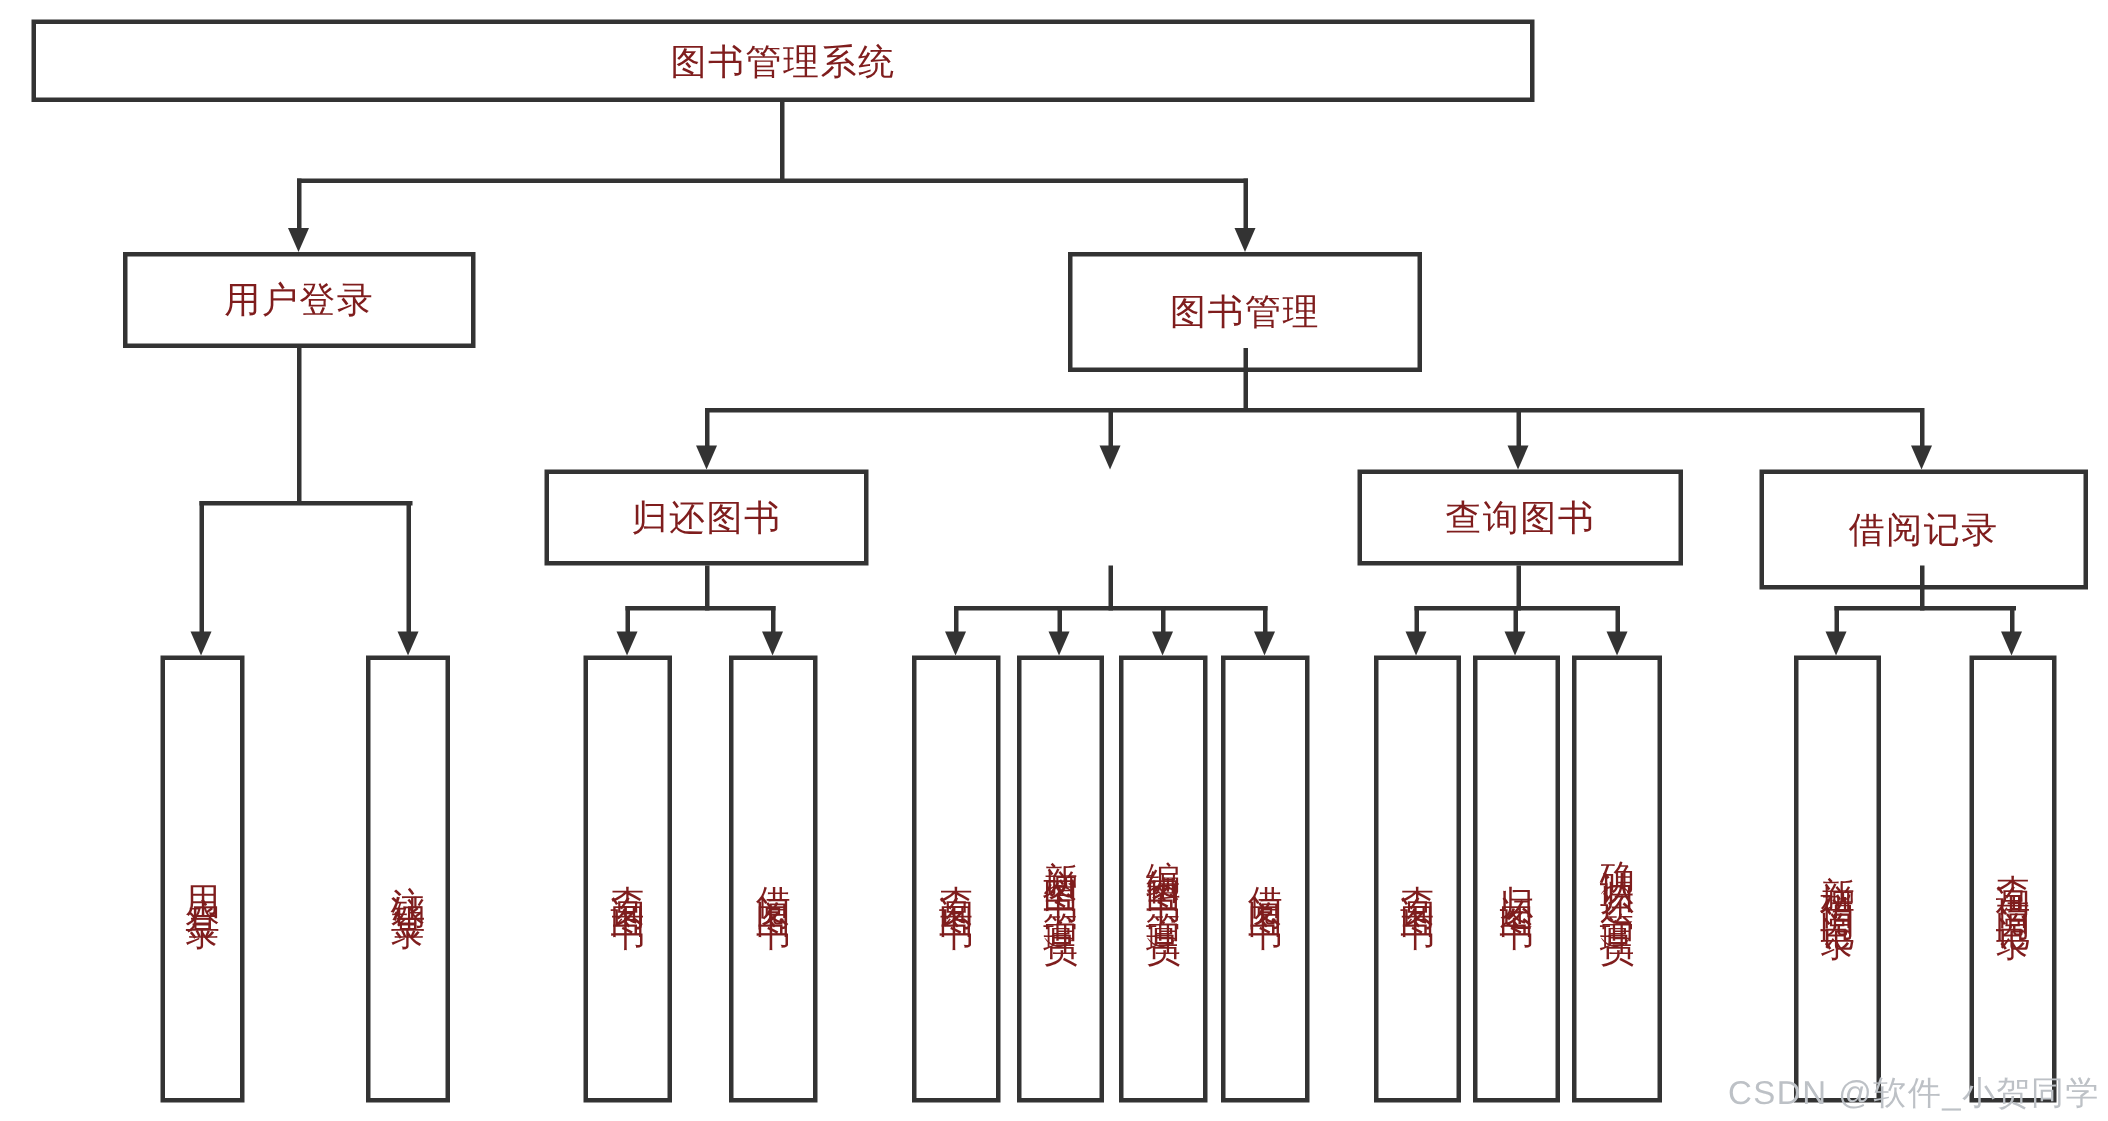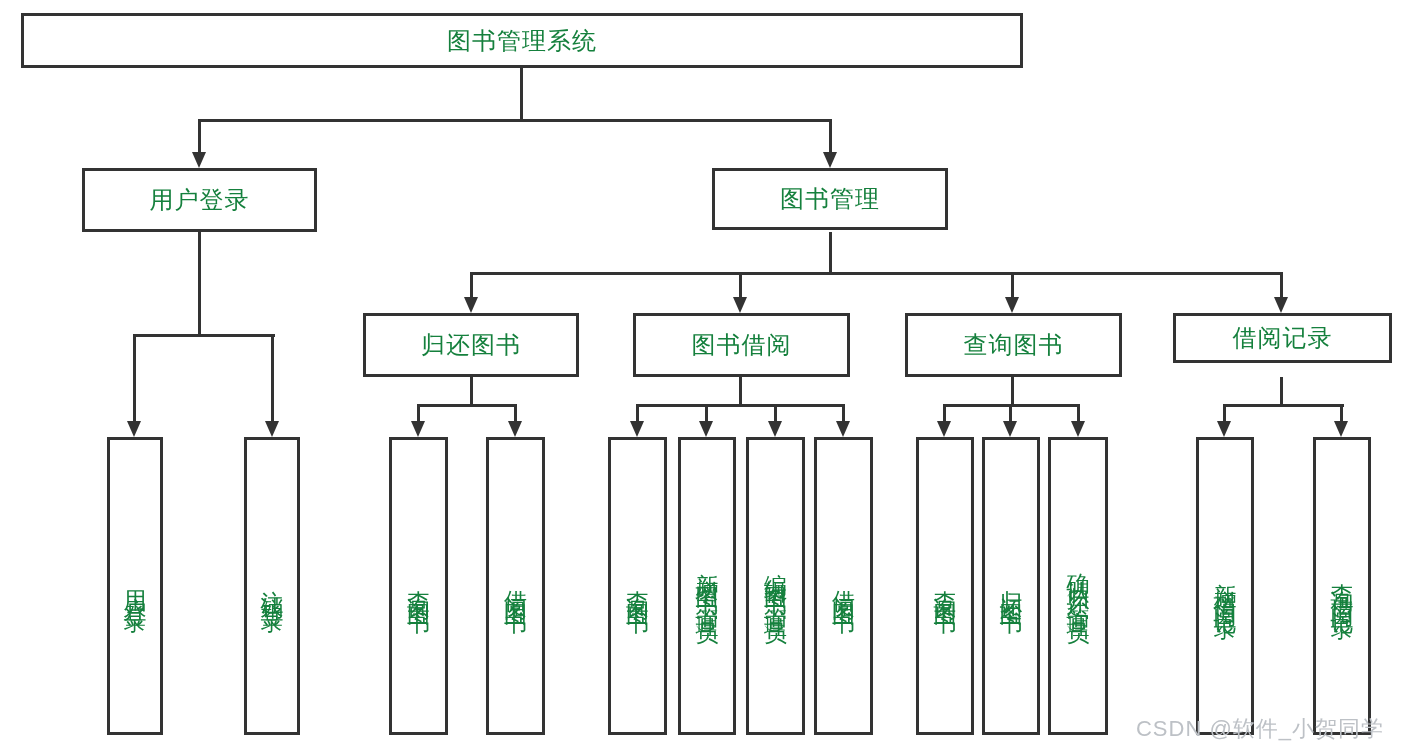--- a/index.html
+++ b/index.html
@@ -13,21 +13,21 @@
     overflow: hidden;
   }
   .node {
     position: absolute;
     box-sizing: border-box;
     border: 3px solid #333333;
     background: #ffffff;
     display: flex;
     align-items: center;
     justify-content: center;
-    color: #15803d;
+    color: #7f1d1d;
     font-size: 24px;
     letter-spacing: 1px;
     text-align: right;
   }
   .leaf { font-size: 23px; }
   .leaf .vtext {
     writing-mode: vertical-rl;
     text-orientation: mixed;
     letter-spacing: 7px;
     line-height: 1;
@@ -36,55 +36,52 @@
   .line { position: absolute; background: #333333; }
   .arrow {
     position: absolute;
     width: 0; height: 0;
     border-left: 7px solid transparent;
     border-right: 7px solid transparent;
     border-top: 16px solid #333333;
   }
   .watermark {
     position: absolute;
-    right: 21px;
+    right: 5px;
     bottom: 3px;
     color: #bdc1c6;
     font-size: 22px;
     letter-spacing: 1px;
     z-index: 5;
     white-space: nowrap;
   }
 </style>
 </head>
 <body>
 
 <div class="canvas">
 
   <div class="node" style="left:21px; top:13px; width:1002px; height:55px;">
     <span>图书管理系统</span>
   </div>
 
   <div class="node" style="left:82px; top:168px; width:235px; height:64px;">
     <span>用户登录</span>
   </div>
-  <div class="node" style="left:712px; top:168px; width:236px; height:62px;">
+  <div class="node" style="left:712px; top:168px; width:236px; height:80px;">
     <span>图书管理</span>
   </div>
 
   <div class="node" style="left:363px; top:313px; width:216px; height:64px;">
     <span>归还图书</span>
   </div>
-  <div class="node" style="left:633px; top:313px; width:217px; height:64px;">
-    <span>图书借阅</span>
-  </div>
   <div class="node" style="left:905px; top:313px; width:217px; height:64px;">
     <span>查询图书</span>
   </div>
-  <div class="node" style="left:1173px; top:313px; width:219px; height:50px;">
+  <div class="node" style="left:1173px; top:313px; width:219px; height:80px;">
     <span>借阅记录</span>
   </div>
 
   <div class="node leaf" style="left:107px; top:437px; width:56px; height:298px;">
     <span class="vtext">用户登录</span>
   </div>
   <div class="node leaf" style="left:244px; top:437px; width:56px; height:298px;">
     <span class="vtext">注销登录</span>
   </div>
 

